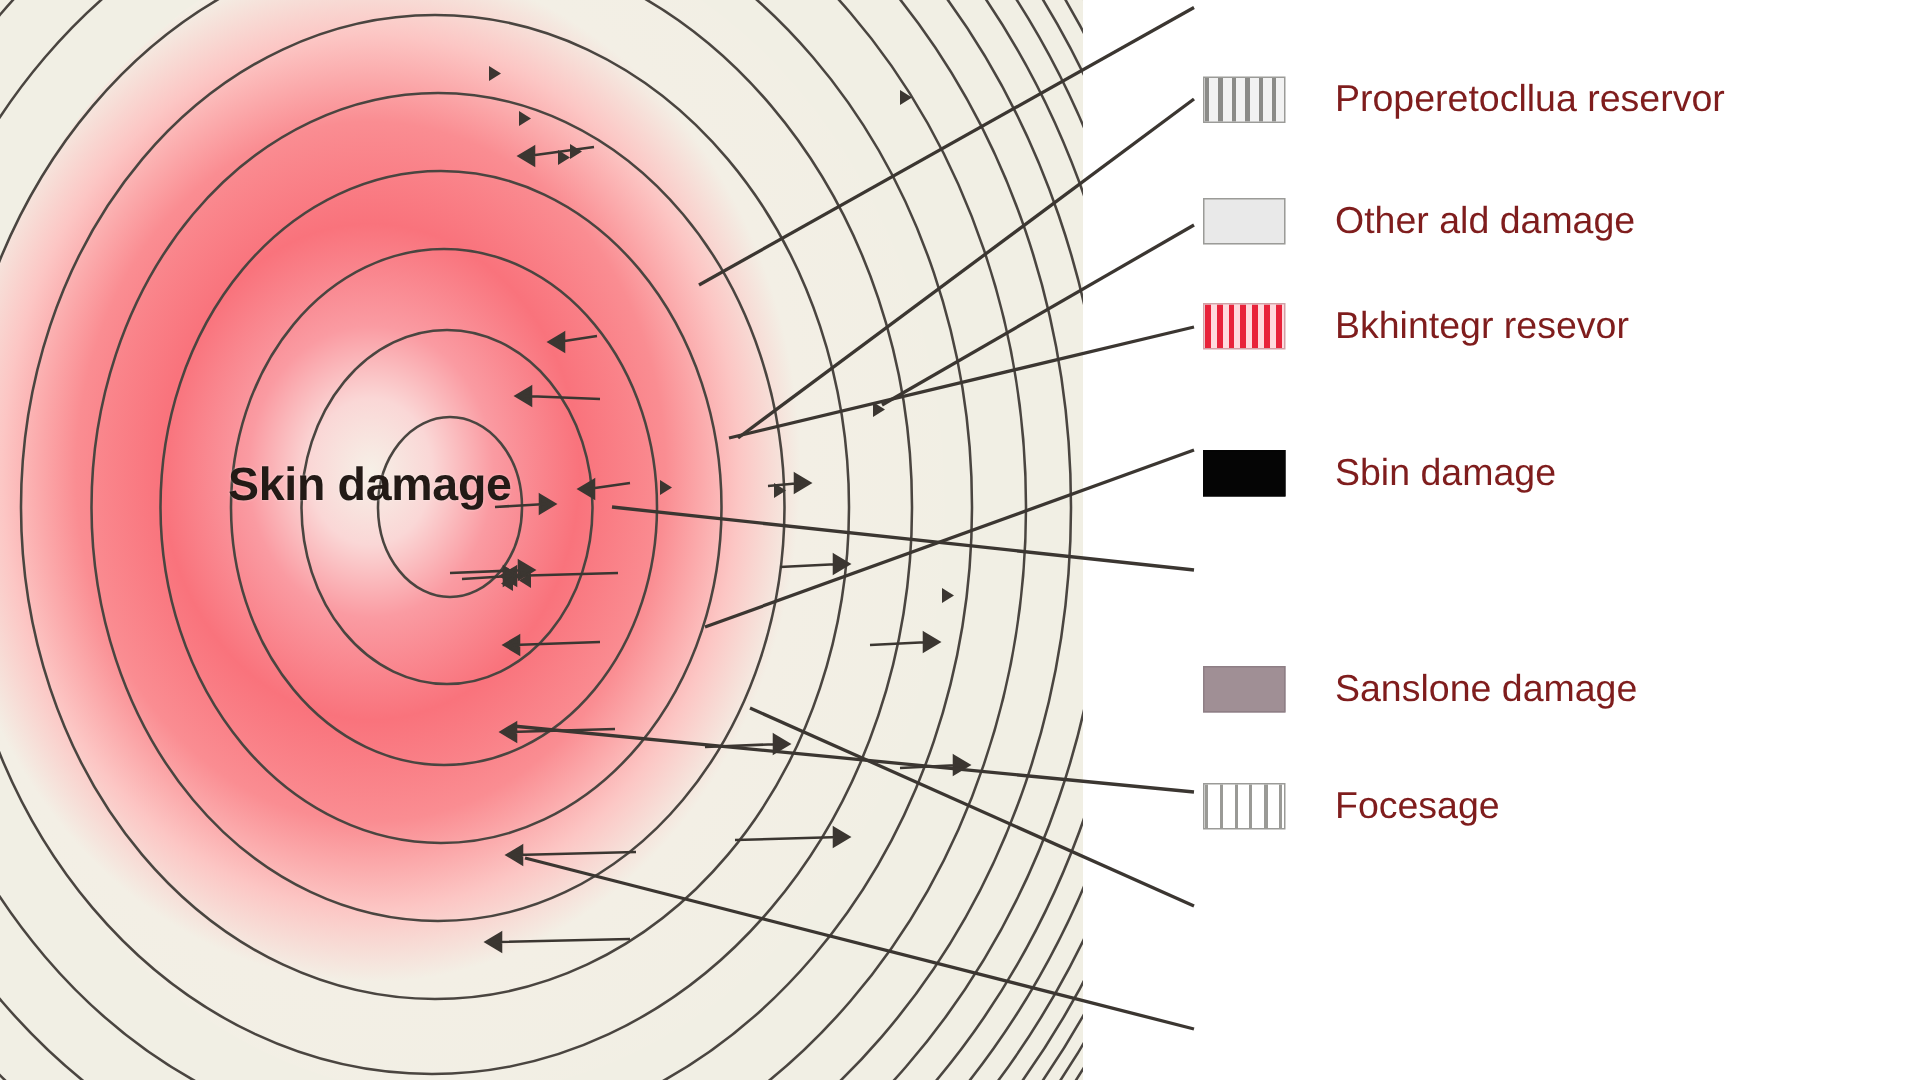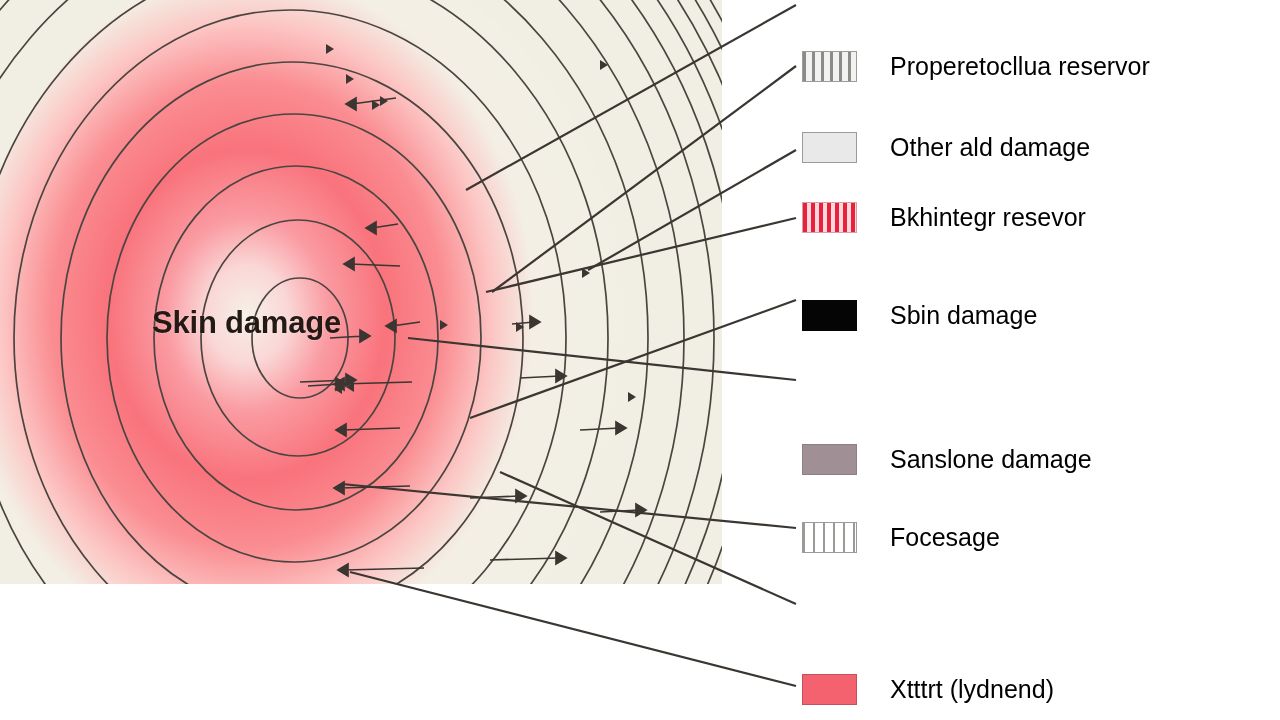--- a/index.html
+++ b/index.html
@@ -7,21 +7,21 @@
   body{
     width:1280px;height:720px;
     background:#ffffff;
     font-family:"Liberation Sans", sans-serif;
     overflow:hidden;
   }
   #root{position:relative;width:1280px;height:720px;}
 
   
   .map-panel{
-    position:absolute;left:0;top:0;width:730px;height:584px;
+    position:absolute;left:0;top:0;width:730px;height:720px;
     background:#f1f0e7;
     overflow:hidden;
   }
   .map-svg{position:absolute;left:0;top:0;width:730px;height:720px;display:block;}
 
   .map-title{
     position:absolute;
     left:152px;top:305px;
     font-size:31px;
     font-weight:600;
@@ -45,21 +45,21 @@
   .swatch{
     width:55px;height:31px;
     border:1.5px solid #9b9b98;
     box-sizing:border-box;
     flex:0 0 auto;
     background-color:#ffffff;
   }
   .legend-label{
     margin-left:33px;
     font-size:25px;
-    color:#000000;
+    color:#7f1d1d;
     white-space:nowrap;
     font-weight:500;
   }
 
   
   .hatch-gray{
     background-image:repeating-linear-gradient(90deg,
       #8b8b88 0px,#8b8b88 3px,
       #f2f2f2 3px,#f2f2f2 9px);
   }
@@ -213,20 +213,16 @@
         <span class="swatch" style="background:#a08f95;border-color:#8e7f85"></span>
         <span class="legend-label">Sanslone damage</span>
       </div>
 
       <div class="legend-row" style="top:518px">
         <span class="swatch hatch-open"></span>
         <span class="legend-label">Focesage</span>
       </div>
 
 
-      <div class="legend-row" style="top:670px">
-        <span class="swatch" style="background:#f4616f;border-color:#c4505c"></span>
-        <span class="legend-label">Xtttrt (lydnend)</span>
-      </div>
 
     </div>
   </div>
 </div>
 
 </body></html>

